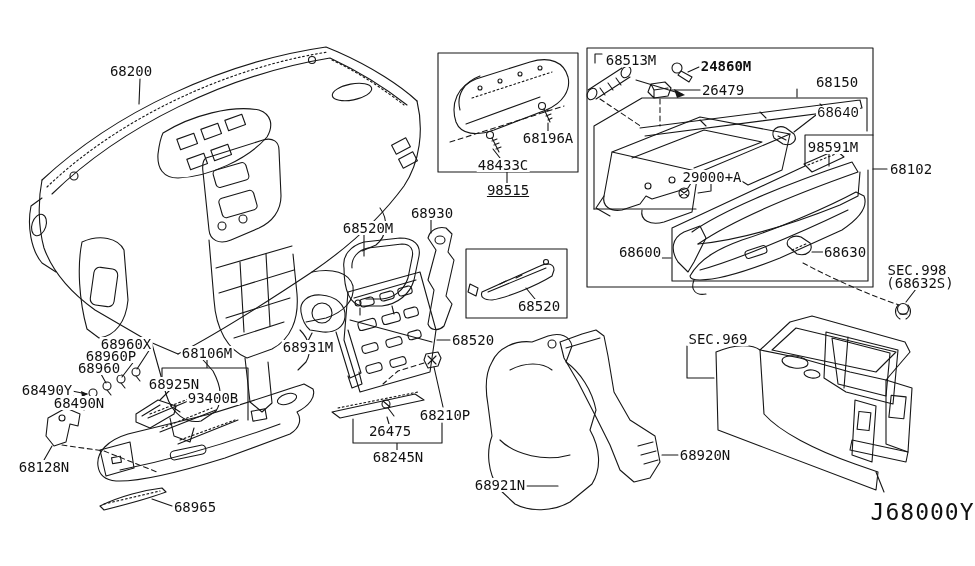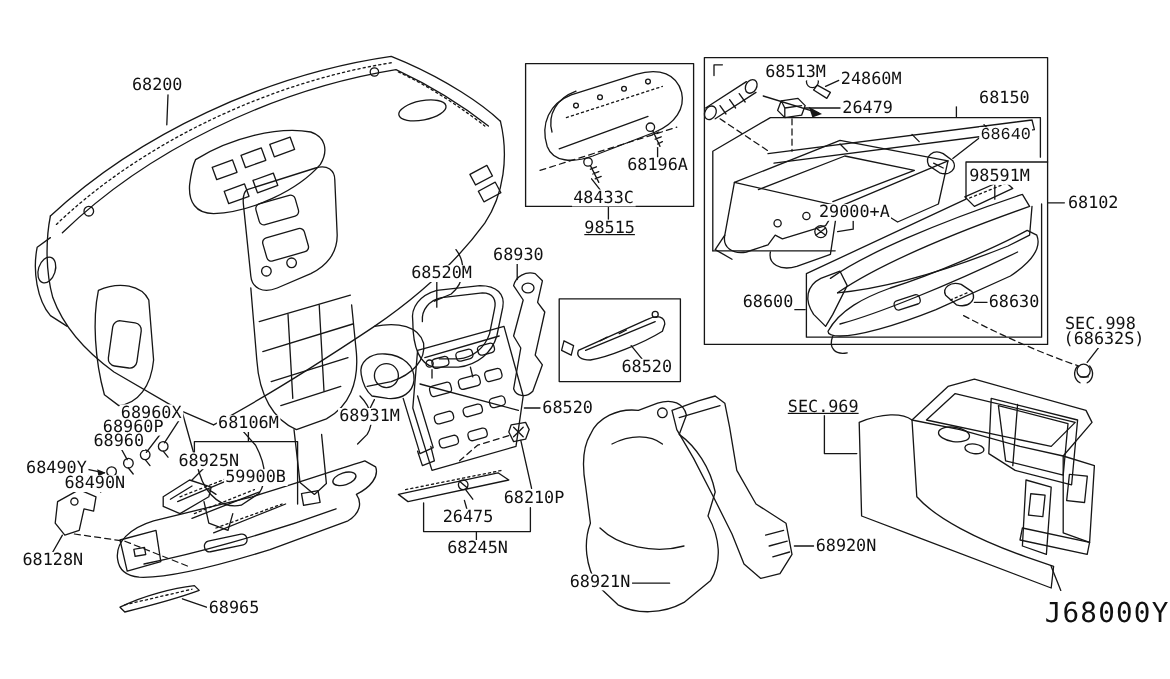--- a/index.html
+++ b/index.html
@@ -300,22 +300,22 @@
     <path d="M678,455 L662,455"></path>
     <path d="M687,346 L687,378 L714,378"></path>
   </g>
 </svg>
 
 <div id="labels">
       <div class="lbl" style="left: 131px; top: 71px;">68200</div>
       <div class="lbl" style="left: 503px; top: 165px;">48433C</div>
       <div class="lbl" style="left: 548px; top: 138px;">68196A</div>
       <div class="lbl" style="left: 508px; top: 190px; text-decoration: underline;">98515</div>
-      <div class="lbl" style="left: 631px; top: 60px; margin-left: 32px;">68513M</div>
-      <div class="lbl" style="left: 726px; top: 66px;">24860M</div>
+      <div class="lbl" style="left: 631px; top: 60px;">68513M</div>
+      <div class="lbl" style="left: 726px; top: 66px; font-weight: bold;">24860M</div>
       <div class="lbl" style="left: 723px; top: 90px;">26479</div>
       <div class="lbl" style="left: 797px; top: 82px; margin-left: 40px;">68150</div>
       <div class="lbl" style="left: 838px; top: 113px; font-family: Liberation Mono, monospace;">68640</div>
       <div class="lbl" style="left: 833px; top: 147px;">98591M</div>
       <div class="lbl" style="left: 911px; top: 169px;">68102</div>
       <div class="lbl" style="left: 712px; top: 177px;">29000+A</div>
       <div class="lbl" style="left: 640px; top: 252px;">68600</div>
       <div class="lbl" style="left: 845px; top: 252px;">68630</div>
       <div class="lbl" style="left: 917px; top: 270px;">SEC.998</div>
       <div class="lbl" style="left: 920px; top: 283px;">(68632S)</div>
@@ -324,25 +324,25 @@
       <div class="lbl" style="left: 539px; top: 306px;">68520</div>
       <div class="lbl" style="left: 473px; top: 340px;">68520</div>
       <div class="lbl" style="left: 308px; top: 347px;">68931M</div>
       <div class="lbl" style="left: 126px; top: 344px;">68960X</div>
       <div class="lbl" style="left: 111px; top: 356px;">68960P</div>
       <div class="lbl" style="left: 99px; top: 368px;">68960</div>
       <div class="lbl" style="left: 47px; top: 390px;">68490Y</div>
       <div class="lbl" style="left: 35px; top: 403px; margin-left: 44px;">68490N</div>
       <div class="lbl" style="left: 174px; top: 384px;">68925N</div>
       <div class="lbl" style="left: 207px; top: 353px;">68106M</div>
-      <div class="lbl" style="left: 213px; top: 398px;">59900B</div>
+      <div class="lbl" style="left: 213px; top: 398px;">93400B</div>
       <div class="lbl" style="left: 44px; top: 467px;">68128N</div>
       <div class="lbl" style="left: 195px; top: 507px;">68965</div>
       <div class="lbl" style="left: 390px; top: 431px;">26475</div>
       <div class="lbl" style="left: 398px; top: 457px;">68245N</div>
       <div class="lbl" style="left: 445px; top: 415px;">68210P</div>
       <div class="lbl" style="left: 500px; top: 485px;">68921N</div>
       <div class="lbl" style="left: 705px; top: 455px;">68920N</div>
-      <div class="lbl" style="left: 686px; top: 339px; text-decoration: underline;">SEC.969</div>
+      <div class="lbl" style="left: 718px; top: 339px;">SEC.969</div>
     </div>
 
 <div class="lbl code" style="left:930px;top:512px;">J68000YU</div>
 </div>
 
 </body></html>

